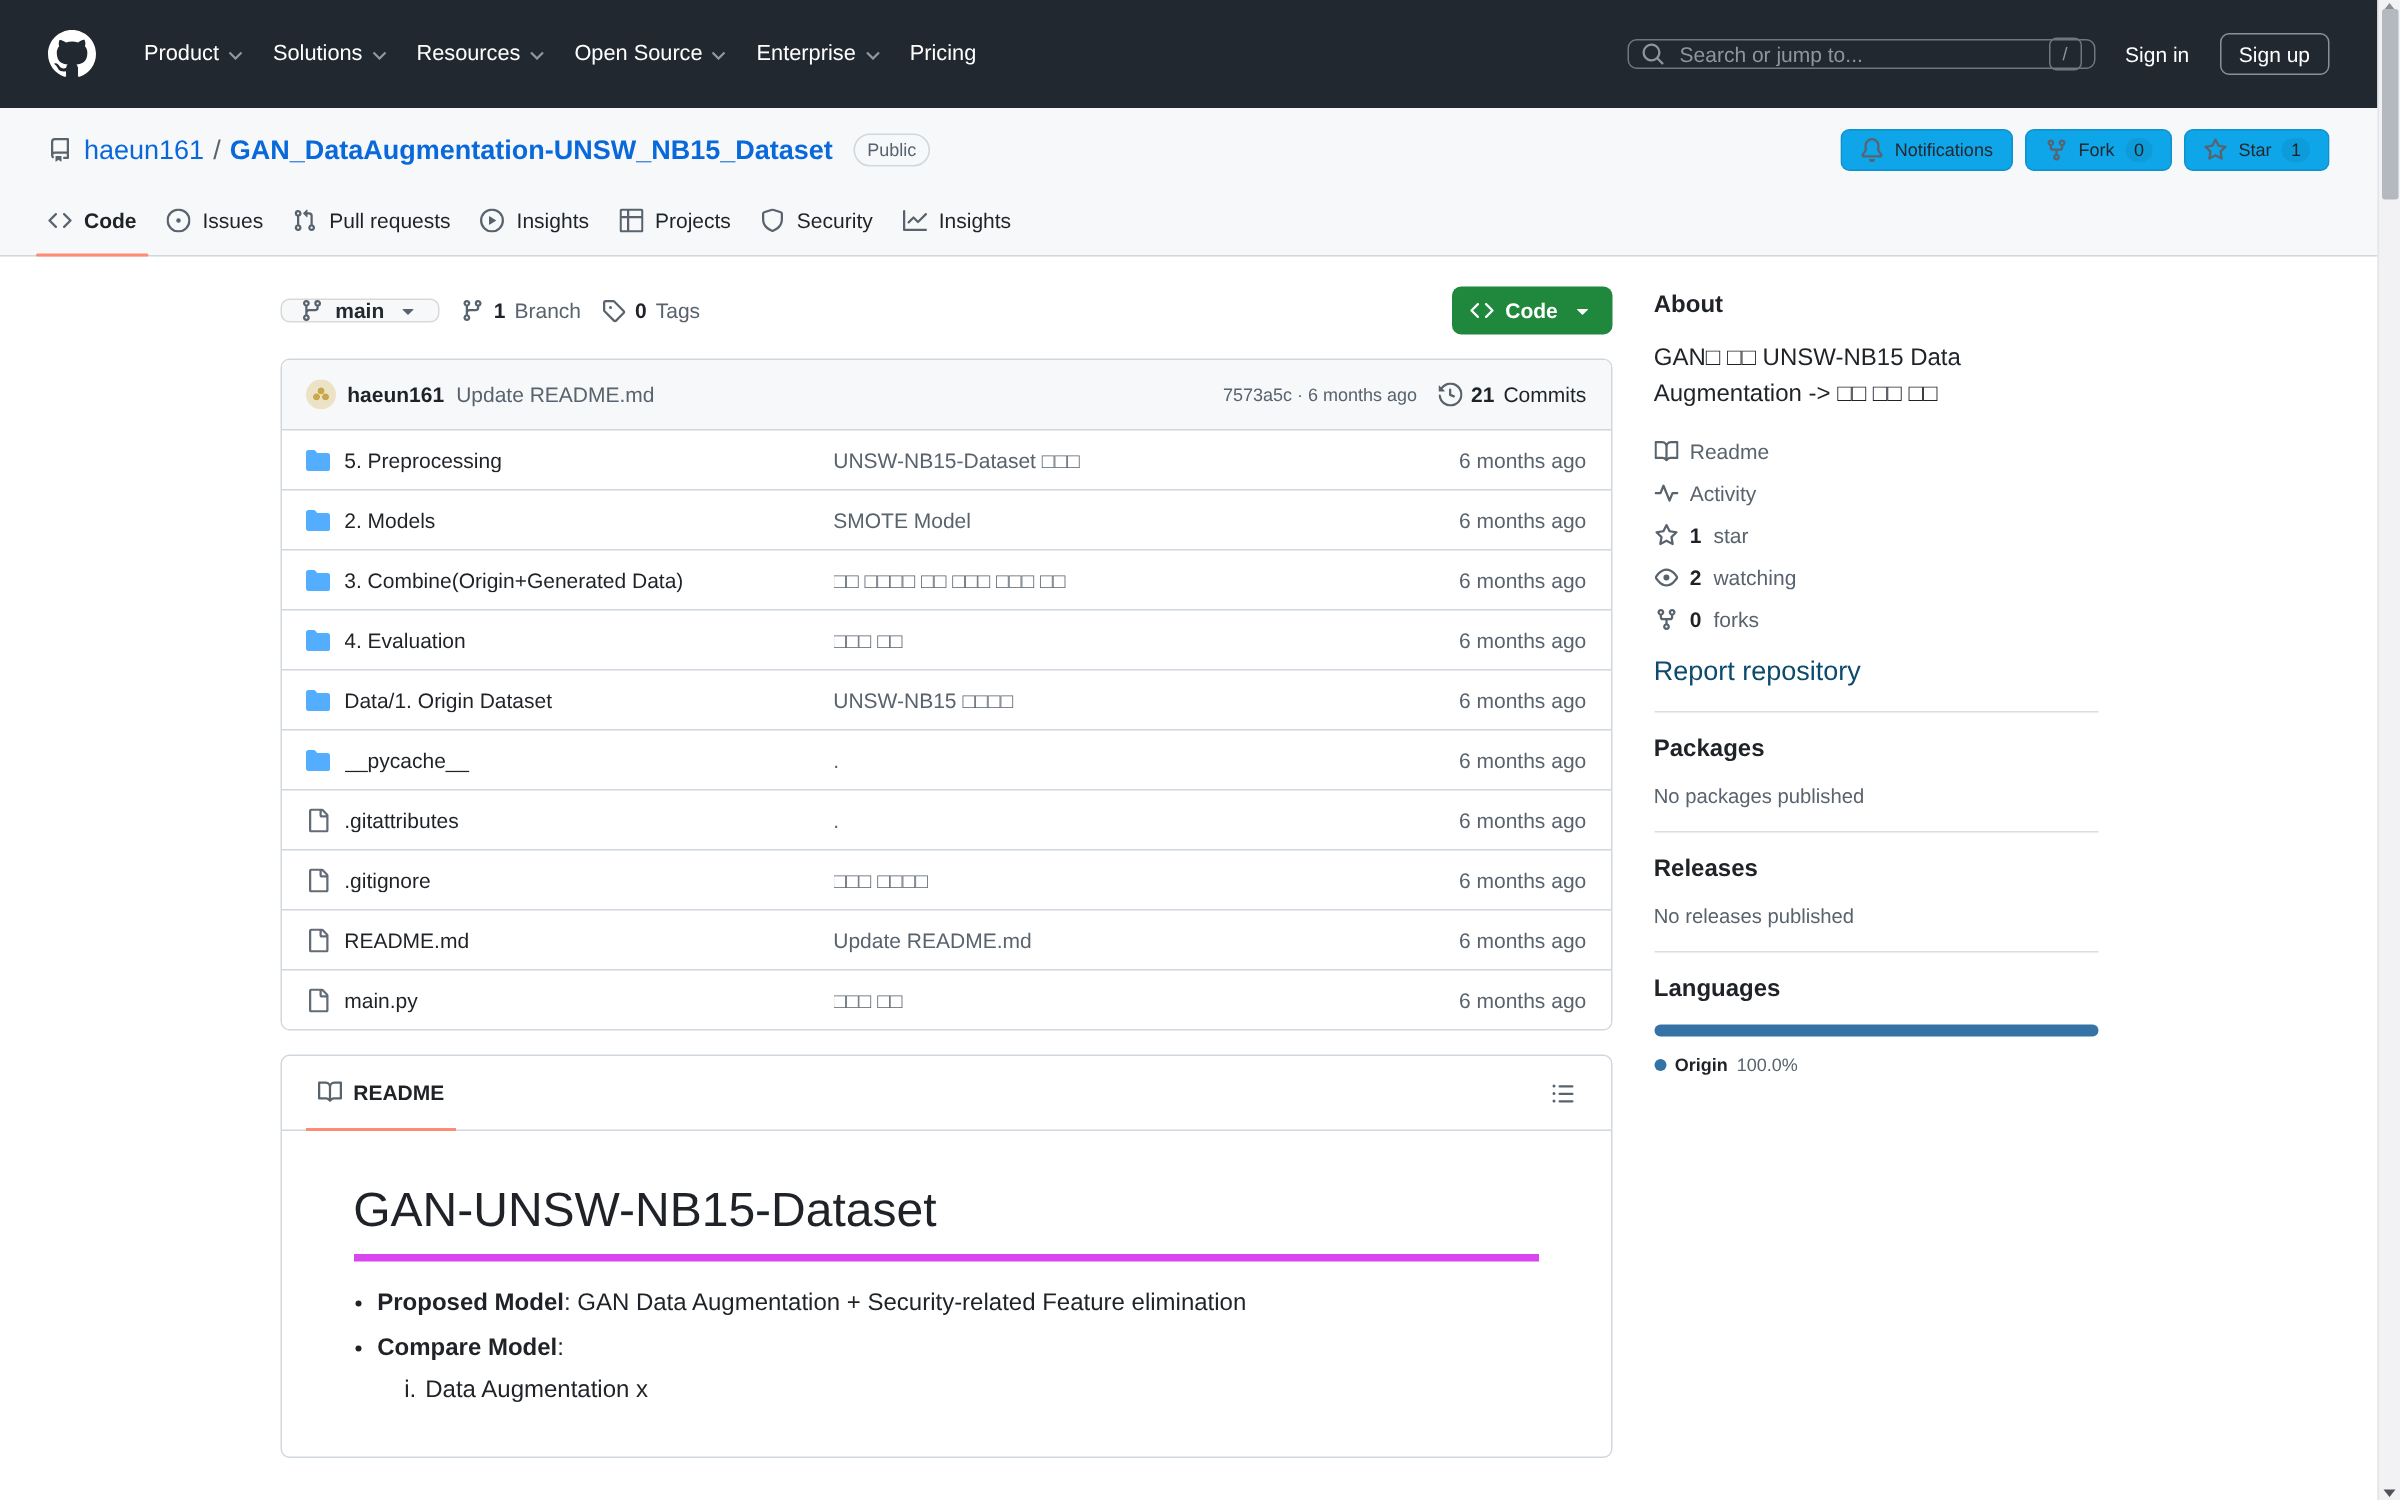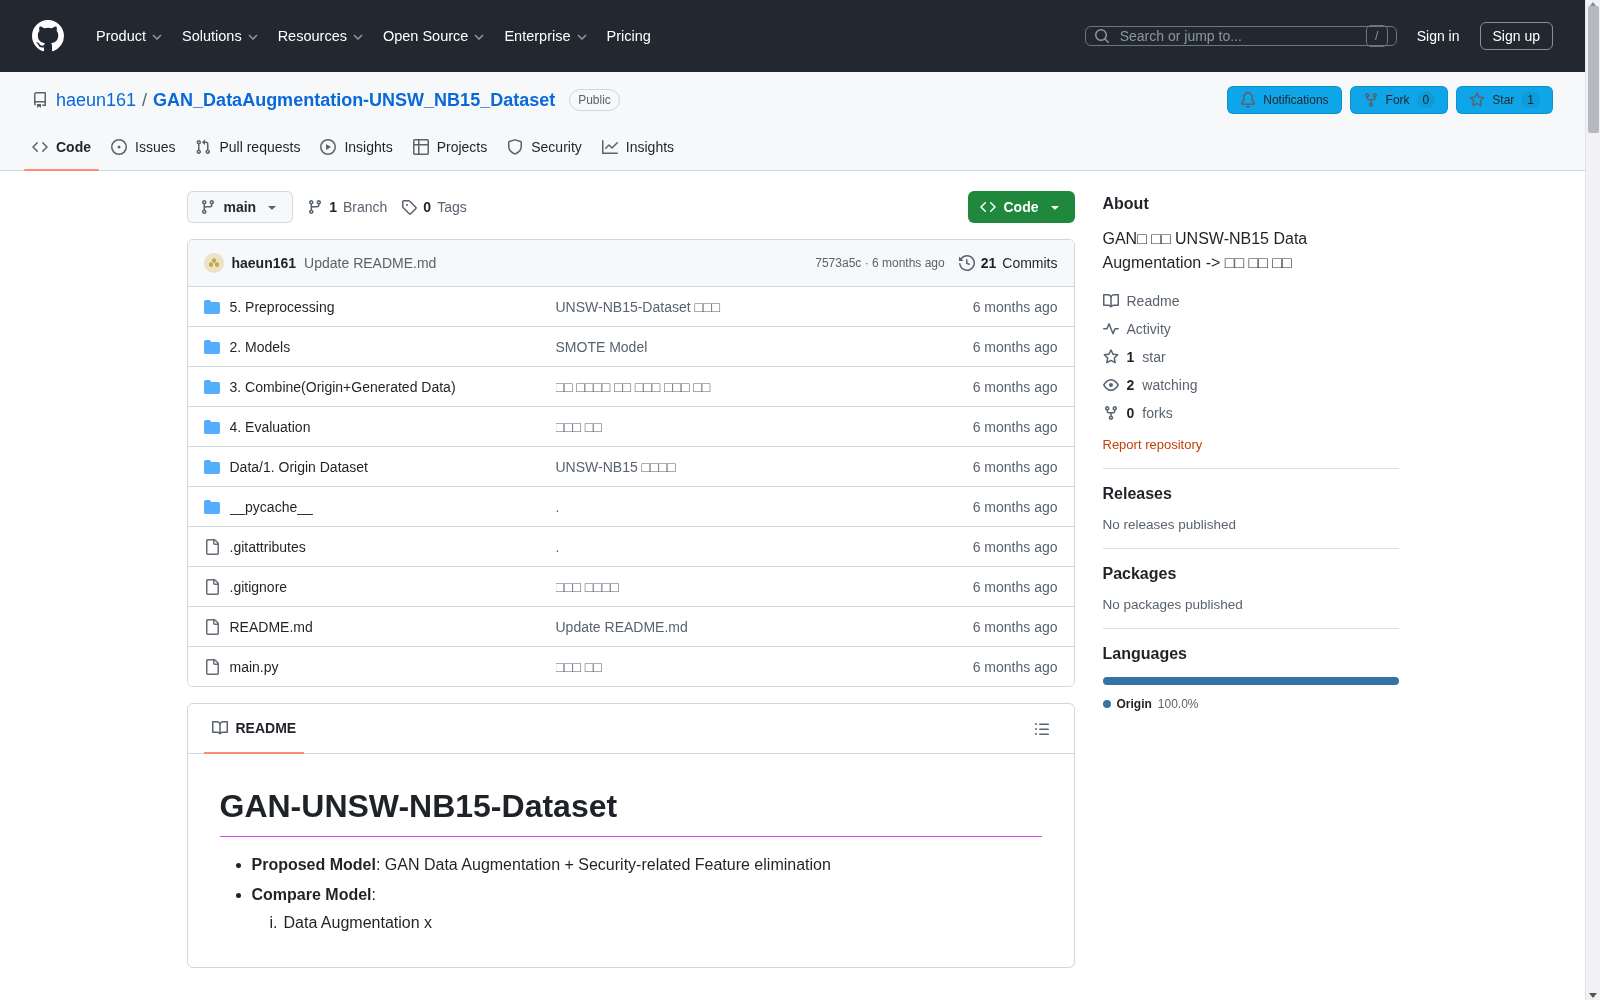--- a/index.html
+++ b/index.html
@@ -86,21 +86,21 @@
   }
 
   
   .layout { width:1212px; margin:0 auto; padding-top:20px; display:flex; gap:28px; }
   .main-col { flex:1; min-width:0; }
   .side-col { width:296px; flex:none; }
 
   
   .toolbar { display:flex; align-items:center; gap:14px; margin-bottom:16px; }
   .branch-btn {
-    display:flex; align-items:center; gap:8px; height:32px; padding:0 12px;
+    display:flex; align-items:center; gap:8px; height:16px; padding:0 12px;
     background:#f6f8fa; border:1px solid rgba(31,35,40,0.15); border-radius:6px;
     font-size:14px; font-weight:600; color:#24292f; cursor:pointer; font-family:inherit;
   }
   .branch-btn .btn-icon, .branch-btn .caret { color:#59636e; }
   .ref-counts { display:flex; align-items:center; gap:14px; color:#59636e; }
   .ref-item { display:flex; align-items:center; gap:6px; font-size:14px; cursor:pointer; }
   .ref-item b { color:#1f2328; font-weight:600; }
   .toolbar .spacer { flex:1; }
   .goto-file {
     width:206px; height:32px; border:1px solid #d0d7de; border-radius:6px;
@@ -165,41 +165,41 @@
     margin-bottom:-1px; padding:0 8px; cursor:pointer;
   }
   .readme-tab .tab-icon { color:#59636e; }
   .outline-btn {
     margin-left:auto; width:32px; height:32px; display:flex; align-items:center;
     justify-content:center; border:none; background:transparent; border-radius:6px;
     color:#59636e; cursor:pointer;
   }
   .readme-body { padding:32px; }
   .readme-body h1 {
-    font-size:32px; font-weight:700; margin:0 0 16px; padding-bottom:10px;
-    border-bottom:1px solid #d946ef; line-height:1.25;
+    font-size:32px; font-weight:400; margin:0 16px 16px; padding-bottom:10px;
+    border-bottom:5px solid #d946ef; line-height:1.25;
   }
   .readme-body p { font-size:16px; margin:0 0 16px; line-height:1.5; }
   .readme-body ul { margin:0; padding-left:32px; font-size:16px; line-height:1.5; }
   .readme-body li { margin-top:6px; }
   .readme-body li strong { font-weight:700; }
   .sub-list { padding-left:18px; margin-top:4px; font-size:16px; }
   .sub-item { display:flex; gap:6px; }
 
   
   .side-section { padding:16px 0; border-top:1px solid #d8dee4; }
   .side-section.first { border-top:none; padding-top:4px; }
   .side-section h2 { font-size:16px; font-weight:600; margin:0 0 14px; }
   .about-desc { font-size:16px; line-height:1.5; margin-bottom:18px; color:#1f2328; }
   .about-item {
     display:flex; align-items:center; gap:8px; color:#59636e; font-size:14px;
     margin-top:12px; cursor:pointer;
   }
   .about-item b { font-weight:600; color:#1f2328; }
-  .report-link { margin-top:16px; font-size:13px; color:#c2410c; cursor:pointer; }
+  .report-link { margin-top:16px; font-size:18px; color:#0c4a6e; cursor:pointer; }
   .side-empty { font-size:13.5px; color:#59636e; }
   .lang-bar { height:8px; border-radius:4px; background:#3572A5; margin-bottom:12px; }
   .lang-item { display:flex; align-items:center; gap:6px; font-size:12px; cursor:pointer; }
   .lang-dot { width:8px; height:8px; border-radius:50%; background:#3572A5; }
   .lang-item b { font-weight:600; color:#1f2328; }
   .lang-item .pct { color:#59636e; }
 
   
   .scrollbar {
     position:absolute; top:0; right:0; width:15px; height:1000px;
@@ -655,27 +655,27 @@
                 <path d="M5 5.372v.878c0 .414.336.75.75.75h4.5a.75.75 0 0 0 .75-.75v-.878a2.25 2.25 0 1 1 1.5 0v.878a2.25 2.25 0 0 1-2.25 2.25h-1.5v2.128a2.251 2.251 0 1 1-1.5 0V8.5h-1.5A2.25 2.25 0 0 1 3.5 6.25v-.878a2.25 2.25 0 1 1 1.5 0ZM5 3.25a.75.75 0 1 0-1.5 0 .75.75 0 0 0 1.5 0Zm6.75.75a.75.75 0 1 0 0-1.5.75.75 0 0 0 0 1.5Zm-3 8.75a.75.75 0 1 0-1.5 0 .75.75 0 0 0 1.5 0Z"></path>
               </svg>
             </span>
           <b>0</b>
           <span>forks</span>
         </div>
         <div class="report-link">Report repository</div>
       </div>
 
       <div class="side-section">
+        <h2>Packages</h2>
+        <div class="side-empty">No packages published</div>
+      </div>
+
+      <div class="side-section">
         <h2>Releases</h2>
         <div class="side-empty">No releases published</div>
-      </div>
-
-      <div class="side-section">
-        <h2>Packages</h2>
-        <div class="side-empty">No packages published</div>
       </div>
 
       <div class="side-section">
         <h2>Languages</h2>
         <div class="lang-bar"></div>
         <div class="lang-item">
           <span class="lang-dot"></span>
           <b>Origin</b>
           <span class="pct">100.0%</span>
         </div>

